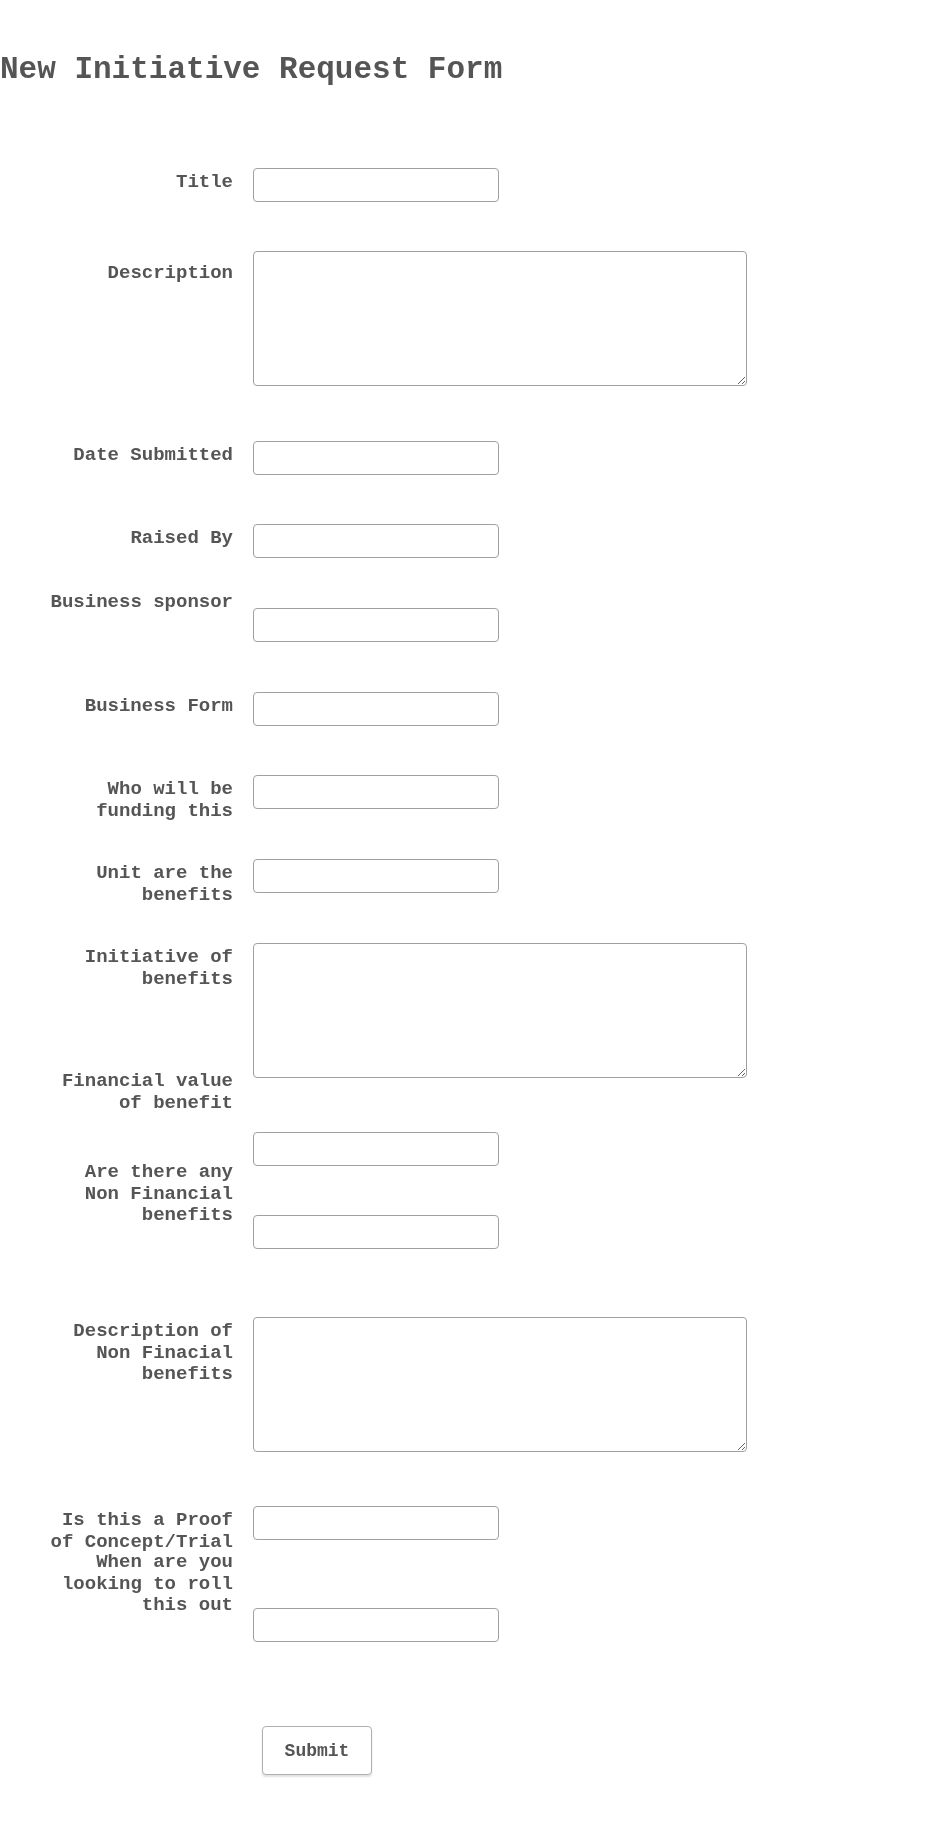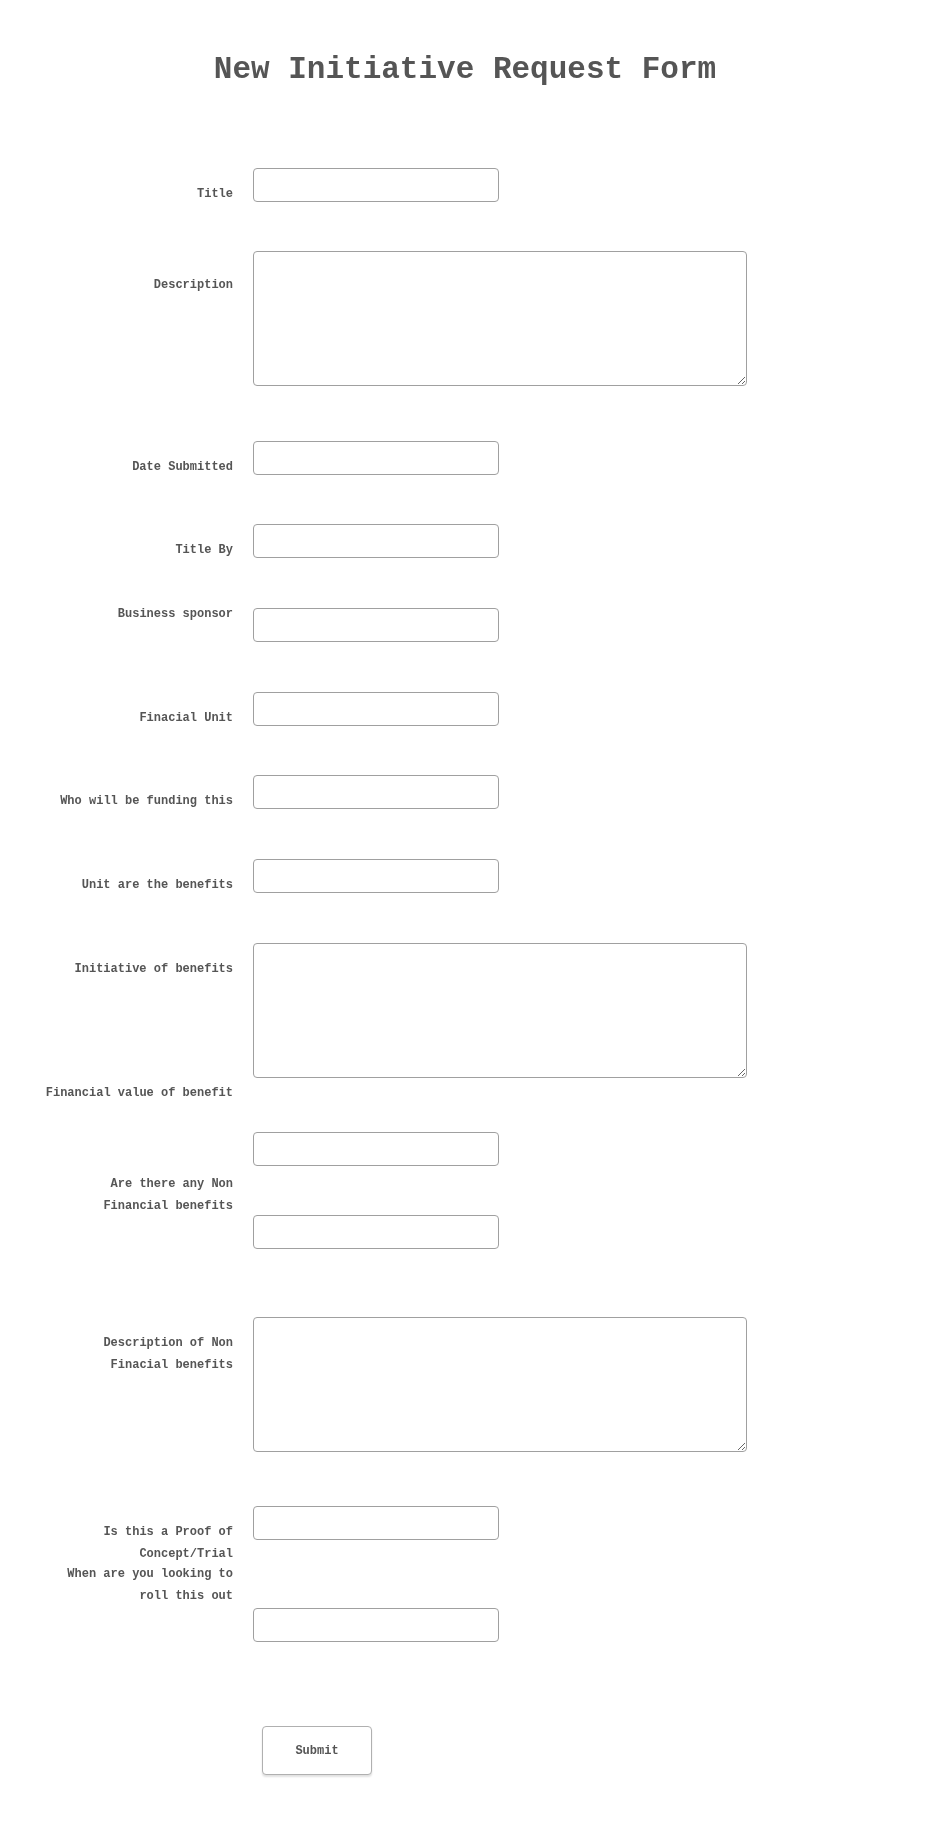--- a/index.html
+++ b/index.html
@@ -1,54 +1,54 @@
 <!DOCTYPE html>
 <html><head>
 <meta charset="utf-8">
 <style>
   html, body { margin: 0; padding: 0; background: #ffffff; }
   body { width: 930px; height: 1825px; position: relative; overflow: hidden;
          font-family: "Liberation Mono", "DejaVu Sans Mono", monospace; color: #555555; }
-  .page-title { position: absolute; left: 0; width: 930px; top: 52px; text-align: center;
+  .page-title { position: absolute; left: 0; width: 930px; top: 52px; 
                 font-size: 31px; font-weight: bold; color: #555555; margin: 0; }
   .field-label { position: absolute; left: 40px; width: 193px; text-align: right;
-                 font-size: 12px; font-weight: bold; line-height: 21.5px; color: #555555; margin-top: 12px; }
+                 font-size: 19px; font-weight: bold; line-height: 21.5px; color: #555555; }
   .text-input { position: absolute; left: 253px; width: 246px; height: 34px; box-sizing: border-box;
                 border: 1.5px solid #a0a0a0; border-radius: 4px; background: #fff; padding: 0 6px;
                 font-family: "Liberation Mono", monospace; font-size: 16px; }
   .text-area { position: absolute; left: 253px; width: 494px; height: 135px; box-sizing: border-box;
                border: 1.5px solid #a0a0a0; border-radius: 4px; background: #fff; padding: 6px;
                font-family: "Liberation Mono", monospace; font-size: 16px; resize: both; }
   .submit-button { position: absolute; left: 262px; top: 1726px; width: 110px; height: 49px;
                    box-sizing: border-box; background: #fff; border: 1.5px solid #b0b0b0; border-radius: 4px;
                    box-shadow: 0 2px 2px rgba(0,0,0,0.12);
-                   font-family: "Liberation Mono", monospace; font-size: 12px; font-weight: bold; color: #555555; cursor: pointer; }
+                   font-family: "Liberation Mono", monospace; font-size: 18px; font-weight: bold; color: #555555; cursor: pointer; }
 </style>
 </head>
 <body>
 
 <h1 class="page-title">New Initiative Request Form</h1>
 
 <form>
   <div class="field-label" style="top:172px">Title</div>
   <input class="text-input" style="top: 168px;" type="text" value="">
 
   <div class="field-label" style="top:263px">Description</div>
   <textarea class="text-area" style="top: 251px;"></textarea>
 
   <div class="field-label" style="top:445px">Date Submitted</div>
   <input class="text-input" style="top: 441px;" type="text" value="">
 
-  <div class="field-label" style="top:528px">Title By</div>
+  <div class="field-label" style="top:528px">Raised By</div>
   <input class="text-input" style="top: 524px;" type="text" value="">
 
   <div class="field-label" style="top:592px">Business sponsor</div>
   <input class="text-input" style="top: 608px;" type="text" value="">
 
-  <div class="field-label" style="top:696px">Finacial Unit</div>
+  <div class="field-label" style="top:696px">Business Form</div>
   <input class="text-input" style="top: 692px;" type="text" value="">
 
   <div class="field-label" style="top:779px">Who will be funding this</div>
   <input class="text-input" style="top: 775px;" type="text" value="">
 
   <div class="field-label" style="top:863px">Unit are the benefits</div>
   <input class="text-input" style="top: 859px;" type="text" value="">
 
   <div class="field-label" style="top:947px">Initiative of benefits</div>
   <textarea class="text-area" style="top: 943px;"></textarea>

